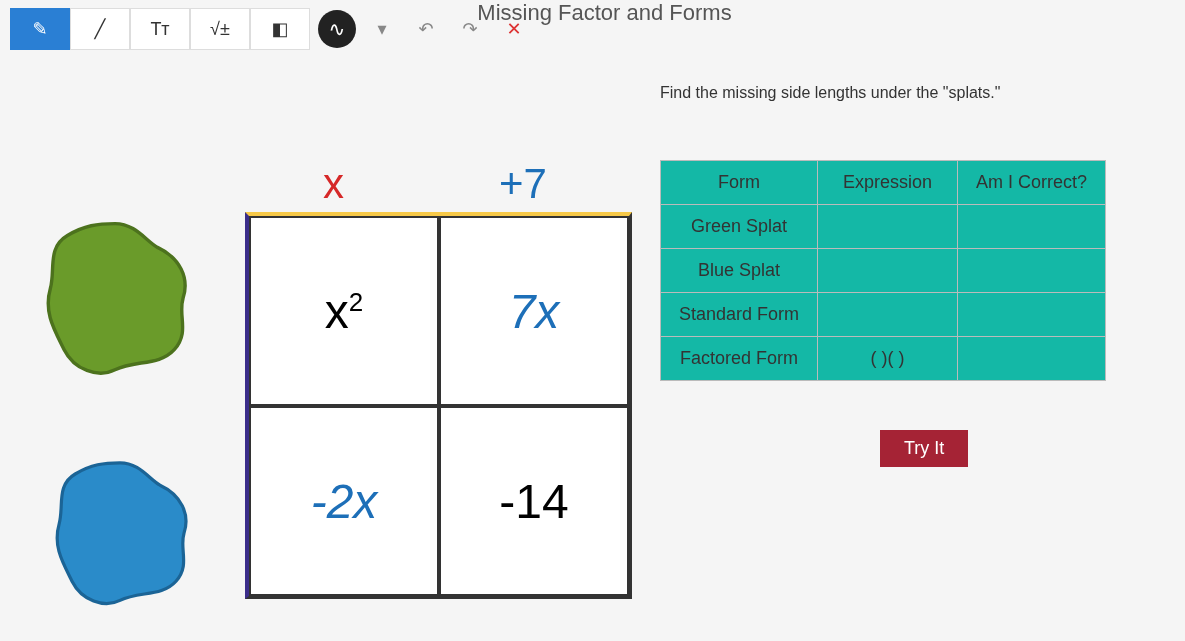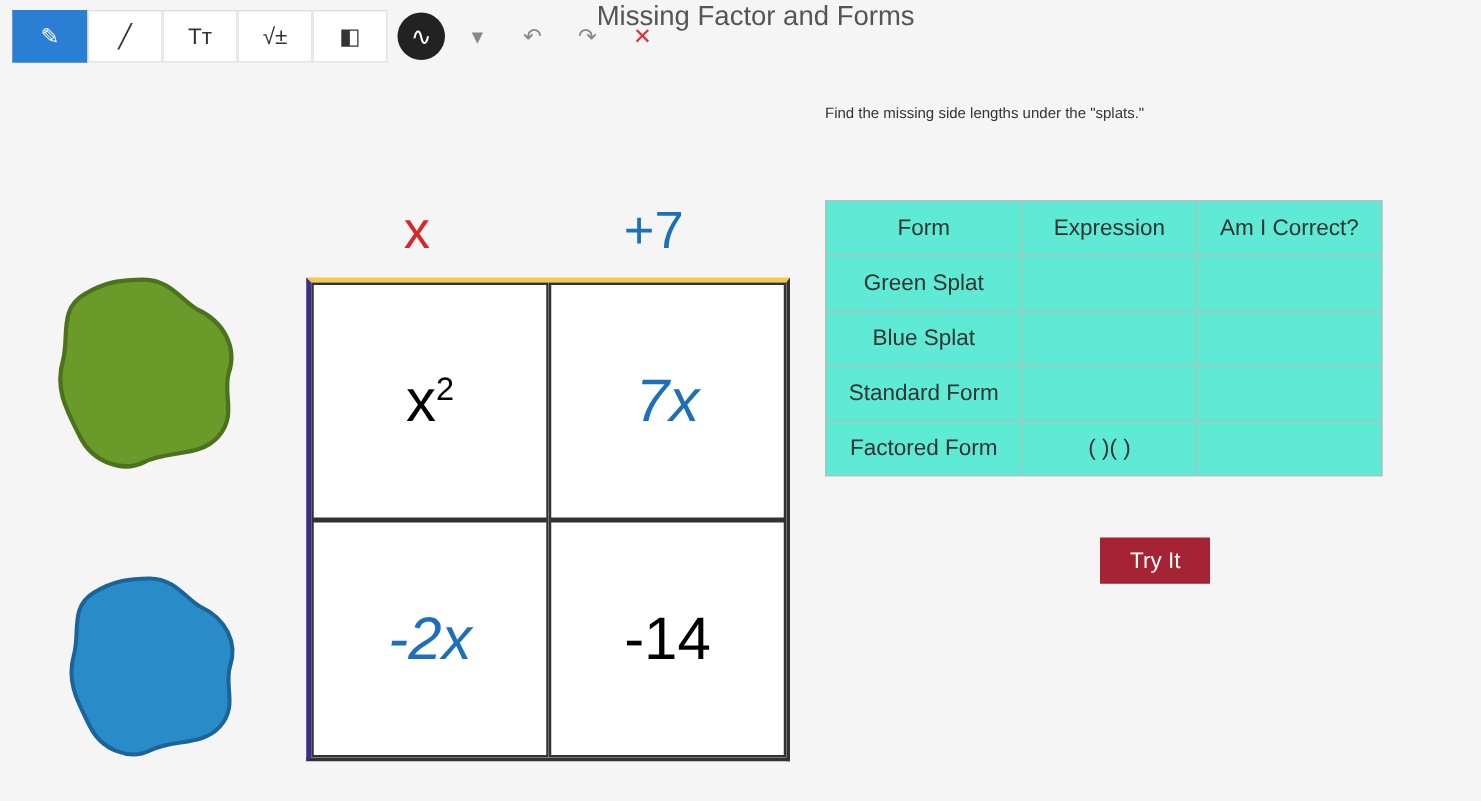--- a/index.html
+++ b/index.html
@@ -87,21 +87,21 @@
 .area-header {
   position: absolute;
   top: 10px;
   font-size: 42px;
   font-weight: 500;
 }
 .hdr-x { left: 78px; color: #d62828; }
 .hdr-p7 { left: 254px; color: #1d6fb8; }
 .area-grid {
   position: absolute;
-  top: 72px;
+  top: 62px;
   left: 0;
   border-top: 4px solid #f7c948;
   border-left: 4px solid #3b2d8a;
   border-right: 3px solid #333;
   border-bottom: 3px solid #333;
   display: grid;
   grid-template-columns: 190px 190px;
   grid-template-rows: 190px 190px;
 }
 .cell {
@@ -111,30 +111,30 @@
   justify-content: center;
   font-size: 48px;
   background: #fff;
 }
 .cell .blue { color: #1d6fb8; font-style: italic; }
 .cell sup { font-size: 26px; vertical-align: super; }
 .instructions {
   position: absolute;
   left: 660px;
   top: 82px;
-  font-size: 12px;
+  font-size: 16px;
   color: #333;
   line-height: 1.4;
 }
 .answer-table {
   position: absolute;
   left: 660px;
   top: 160px;
   border-collapse: collapse;
-  background: #5eead4;
+  background: #14b8a6;
 }
 .answer-table th, .answer-table td {
   border: 1px solid #bbb;
   padding: 10px 18px;
   font-size: 18px;
   color: #333;
   text-align: center;
   min-width: 140px;
   height: 44px;
 }

